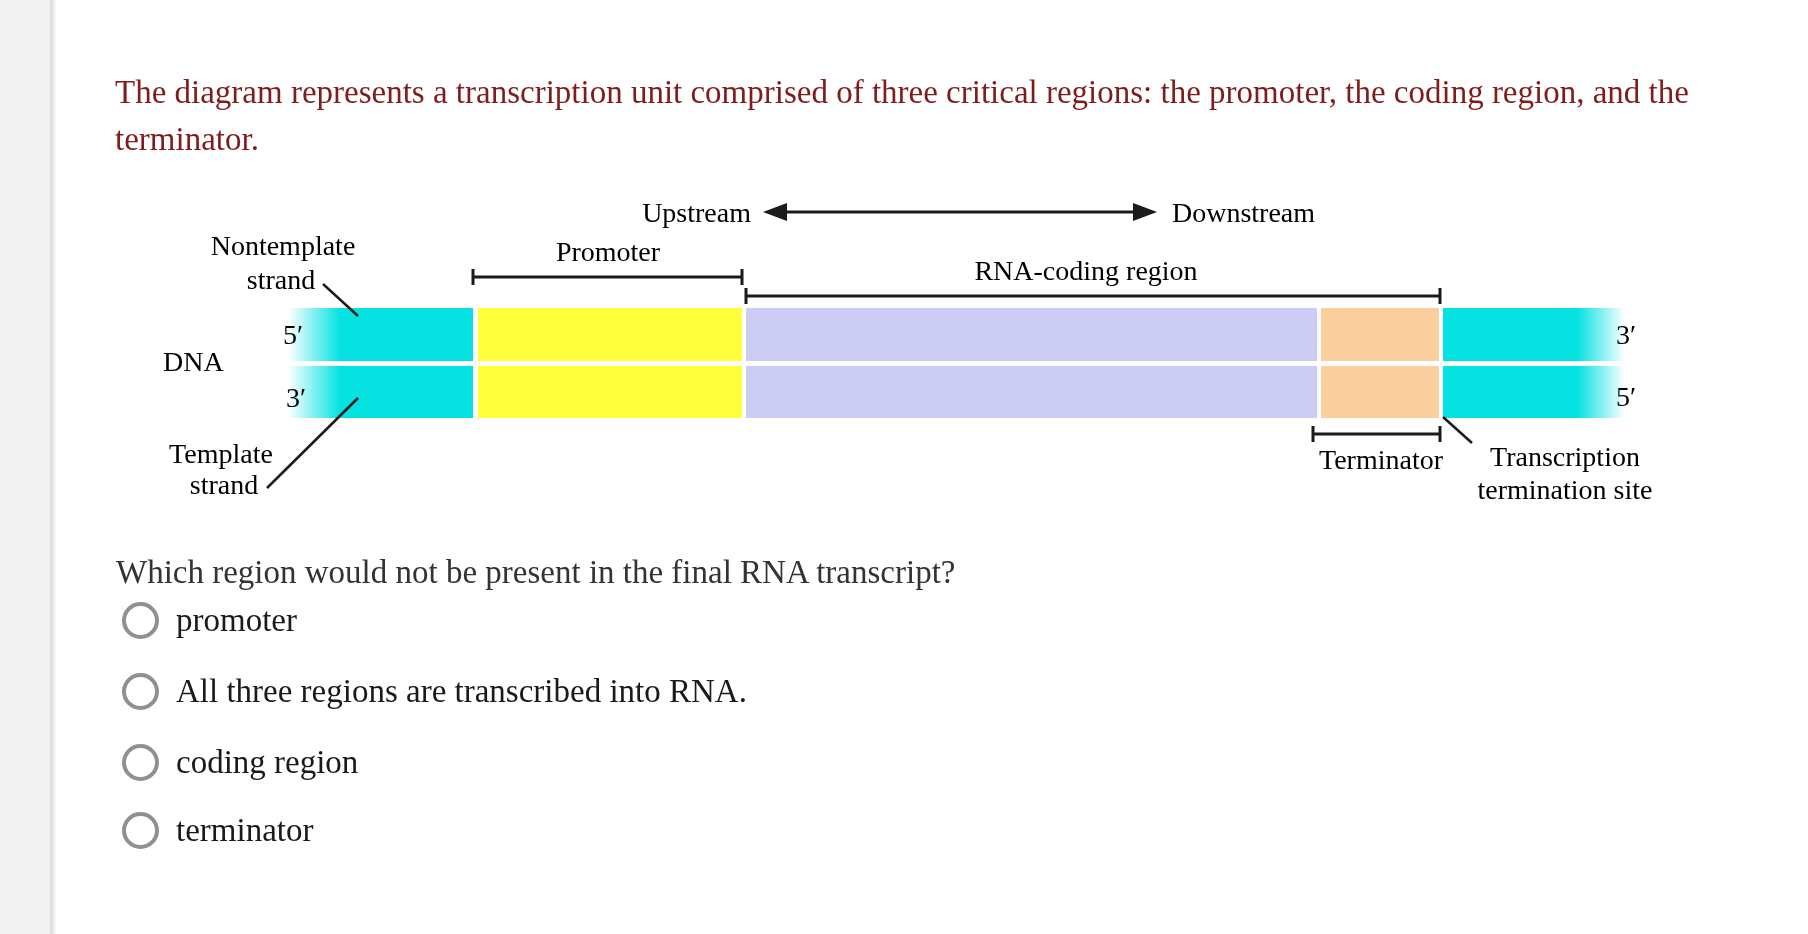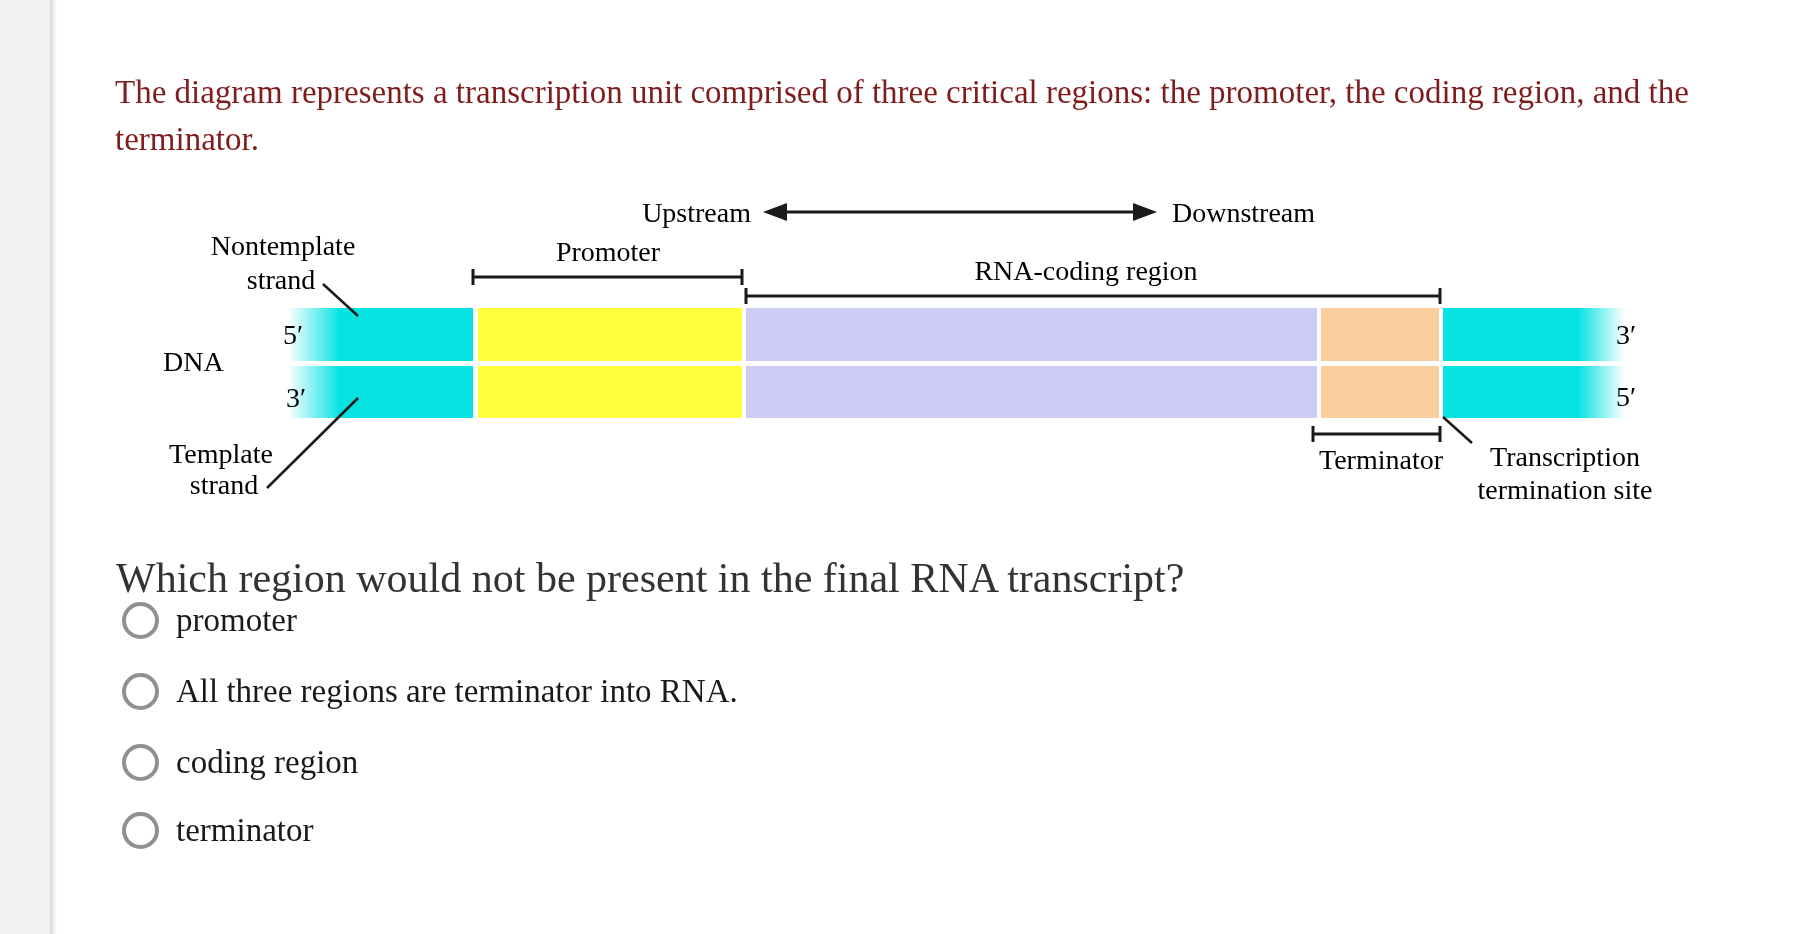--- a/index.html
+++ b/index.html
@@ -15,21 +15,21 @@
   .left-strip-edge{
     position:absolute;left:50px;top:0;width:7px;height:934px;
     background:linear-gradient(to right,#d9d9d9,#ffffff);
   }
   .intro{
     position:absolute;left:115px;top:36px;width:1690px;
     font-size:33px;line-height:47px;color:#7f1d1d;
   }
   .question{
     position:absolute;left:116px;top:554px;
-    font-size:42px;color:#333333;
+    font-size:33px;color:#333333;
   }
   .option-row{
     position:absolute;left:122px;display:flex;align-items:center;height:38px;
   }
   .radio{
     width:29px;height:29px;border-radius:50%;
     border:4px solid #909090;background:#ffffff;
     flex:0 0 auto;box-sizing:content-box;
   }
   .option-label{
@@ -111,21 +111,21 @@
 </svg>
 
 <div class="question">Which region would not be present in the final RNA transcript?</div>
 
 <div class="option-row row-1">
   <div class="radio"></div>
   <div class="option-label">promoter</div>
 </div>
 <div class="option-row row-2">
   <div class="radio"></div>
-  <div class="option-label">All three regions are terminator into RNA.</div>
+  <div class="option-label">All three regions are transcribed into RNA.</div>
 </div>
 <div class="option-row row-3">
   <div class="radio"></div>
   <div class="option-label">coding region</div>
 </div>
 <div class="option-row row-4">
   <div class="radio"></div>
   <div class="option-label">terminator</div>
 </div>
 

